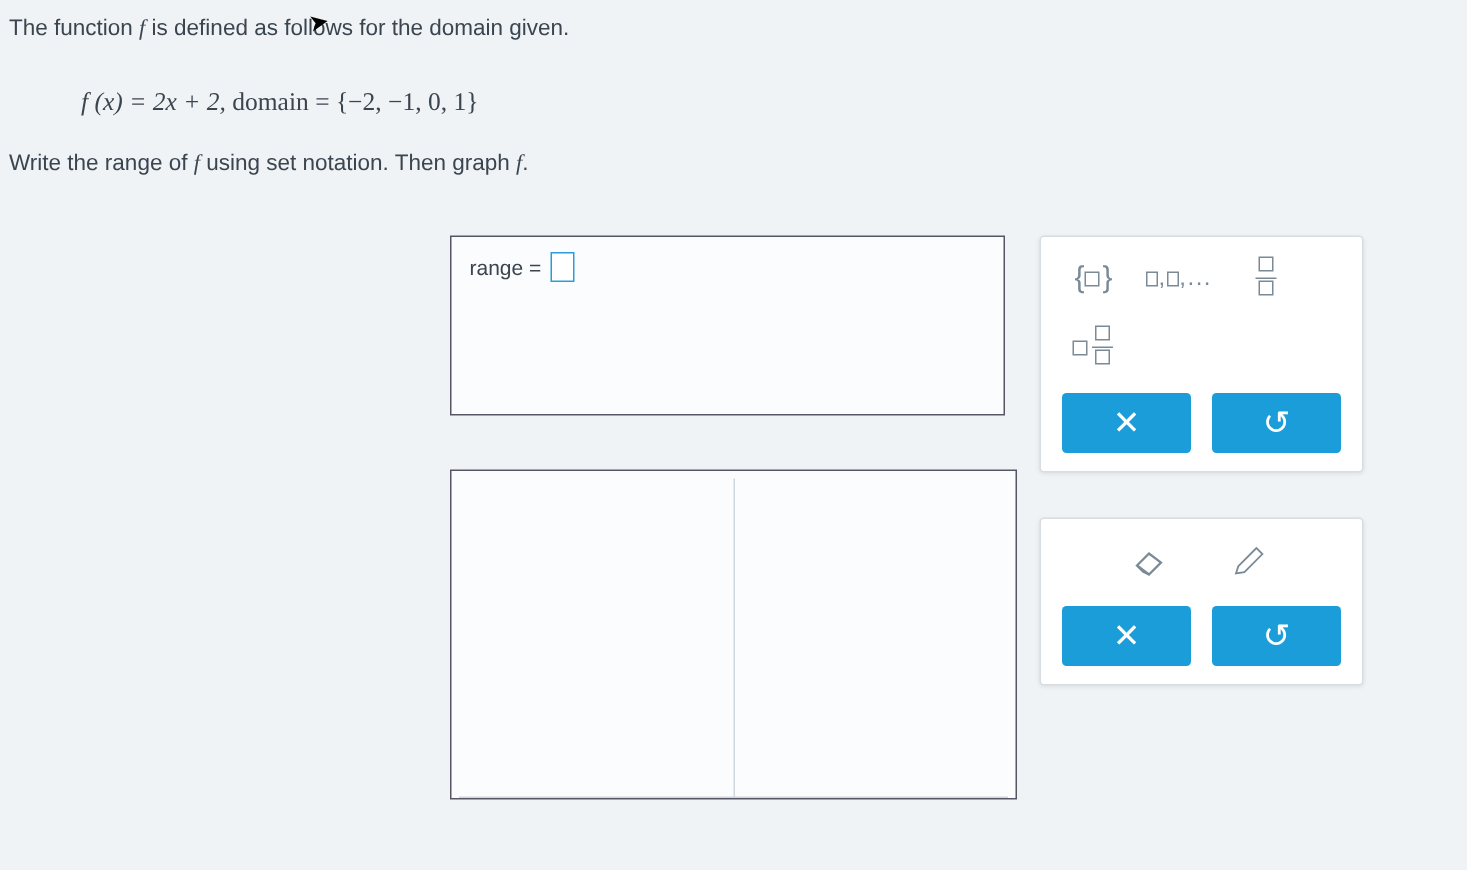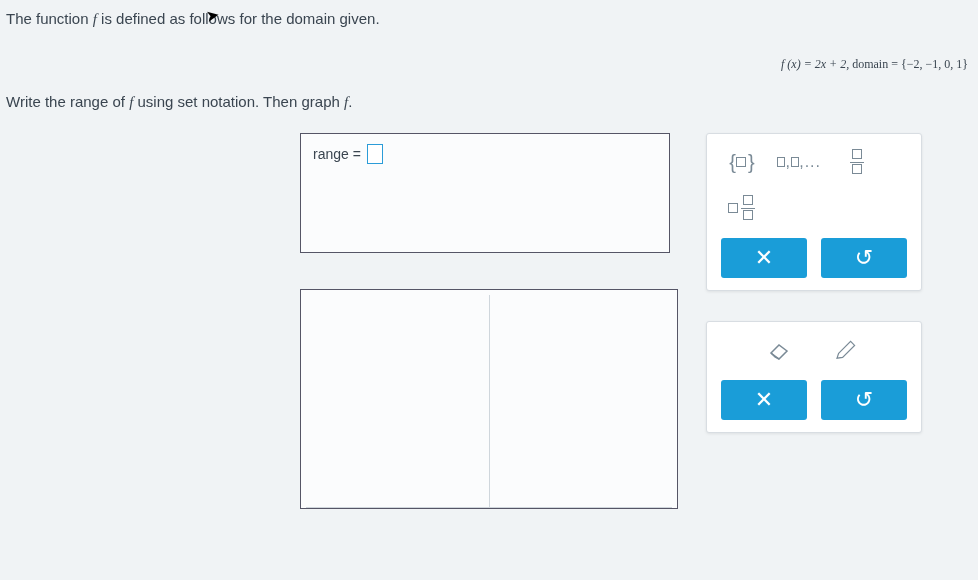--- a/index.html
+++ b/index.html
@@ -19,34 +19,33 @@
       padding: 8px 10px 0 6px;
       font-size: 15px;
       line-height: 1.5;
     }
     .problem-line1 {
       margin-bottom: 24px;
     }
     .formula {
       padding-left: 48px;
       margin-bottom: 18px;
-      font-size: 12px;
+      font-size: 17px;
       font-family: Georgia, serif;
-      text-align: right;
     }
     .problem-line2 {
-      margin-bottom: 12px;
+      margin-bottom: 28px;
     }
     .italic {
       font-style: italic;
       font-family: Georgia, serif;
     }
     .main-area {
       display: flex;
-      gap: 28px;
+      gap: 15px;
       padding: 8px 0 0 300px;
     }
     .left-col {
       display: flex;
       flex-direction: column;
       gap: 36px;
       align-items: flex-start;
     }
     .range-box {
       border: 1px solid #556;

